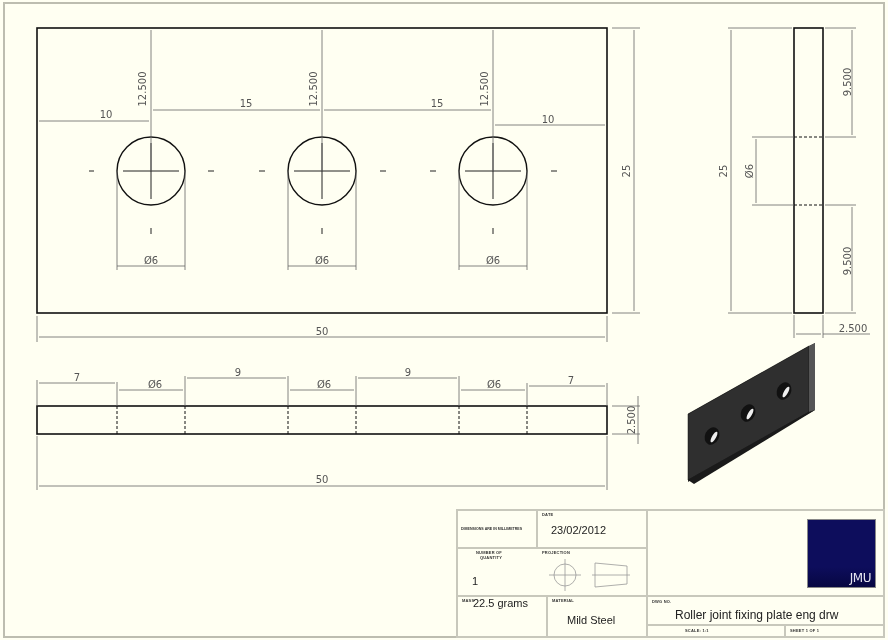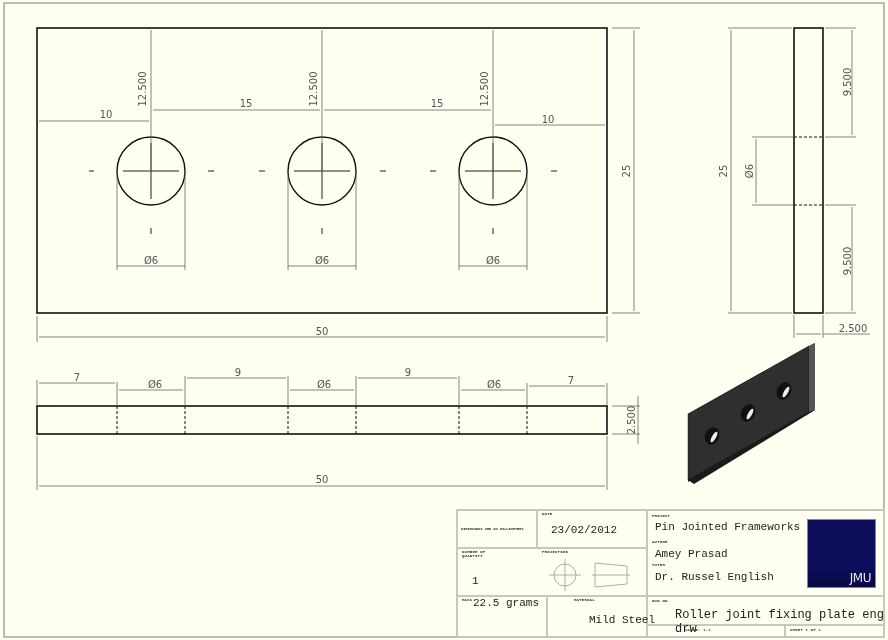--- a/index.html
+++ b/index.html
@@ -8,21 +8,22 @@
     background: #fffff2;
     font-family: "Liberation Sans", sans-serif;
     position: relative;
   }
   .sheet {
     position: absolute; left: 0; top: 0; width: 888px; height: 640px;
   }
   svg text { font-family: "DejaVu Sans", sans-serif; fill: #555; }
   .tb-cell {
     position: absolute; box-sizing: border-box;
-    font-family: Liberation Mono, monospace;
+    font-family: Liberation Sans, sans-serif;
+    text-align: right;
   }
   .tb-label {
     position: absolute; left: 5px; top: 2px;
     font-size: 4px; font-weight: bold; color: #333; letter-spacing: 0.2px;
     text-transform: uppercase;
   }
   .tb-value {
     position: absolute; font-size: 11px; color: #222;
   }
   .logo {
@@ -247,31 +248,23 @@
   <span class="tb-label" style="width:40px;">NUMBER OF QUANTITY</span>
   <span class="tb-value" style="left:15px;top:27px;">1</span>
 </div>
 <div class="tb-cell" style="left:537px;top:548px;width:110px;height:48px;">
   <span class="tb-label">PROJECTION</span>
 </div>
 <div class="tb-cell" style="left:457px;top:596px;width:90px;height:41px;">
   <span class="tb-label">MASS</span>
   <span class="tb-value" style="left:16px;top:1px;">22.5 grams</span>
 </div>
-<div class="tb-cell" style="left:569px;top:596px;width:124px;height:41px;">
+<div class="tb-cell" style="left:547px;top:596px;width:124px;height:41px;">
   <span class="tb-label">MATERIAL</span>
   <span class="tb-value" style="left:20px;top:18px;">Mild Steel</span>
-</div>
-<div class="tb-cell" style="left:647px;top:510px;width:158px;height:86px;">
-  <span class="tb-label" style="top:4px;">PROJECT</span>
-  <span class="tb-value" style="left:8px;top:11px;">Pin Jointed Frameworks</span>
-  <span class="tb-label" style="top:30px;">AUTHOR</span>
-  <span class="tb-value" style="left:8px;top:38px;">Amey Prasad</span>
-  <span class="tb-label" style="top:53px;">TUTOR</span>
-  <span class="tb-value" style="left:8px;top:61px;">Dr. Russel English</span>
 </div>
 <div class="logo">
   <span class="logo-text">JMU</span>
 </div>
 <div class="tb-cell" style="left:647px;top:596px;width:237px;height:29px;">
   <span class="tb-label" style="top:3px;">DWG NO.</span>
   <span class="tb-value" style="left:28px;top:12px;font-size:12px;">Roller joint fixing plate eng drw</span>
 </div>
 <div class="tb-cell" style="left:647px;top:625px;width:138px;height:12px;">
   <span class="tb-label" style="left:38px;top:3px;">SCALE: 1:1</span>

